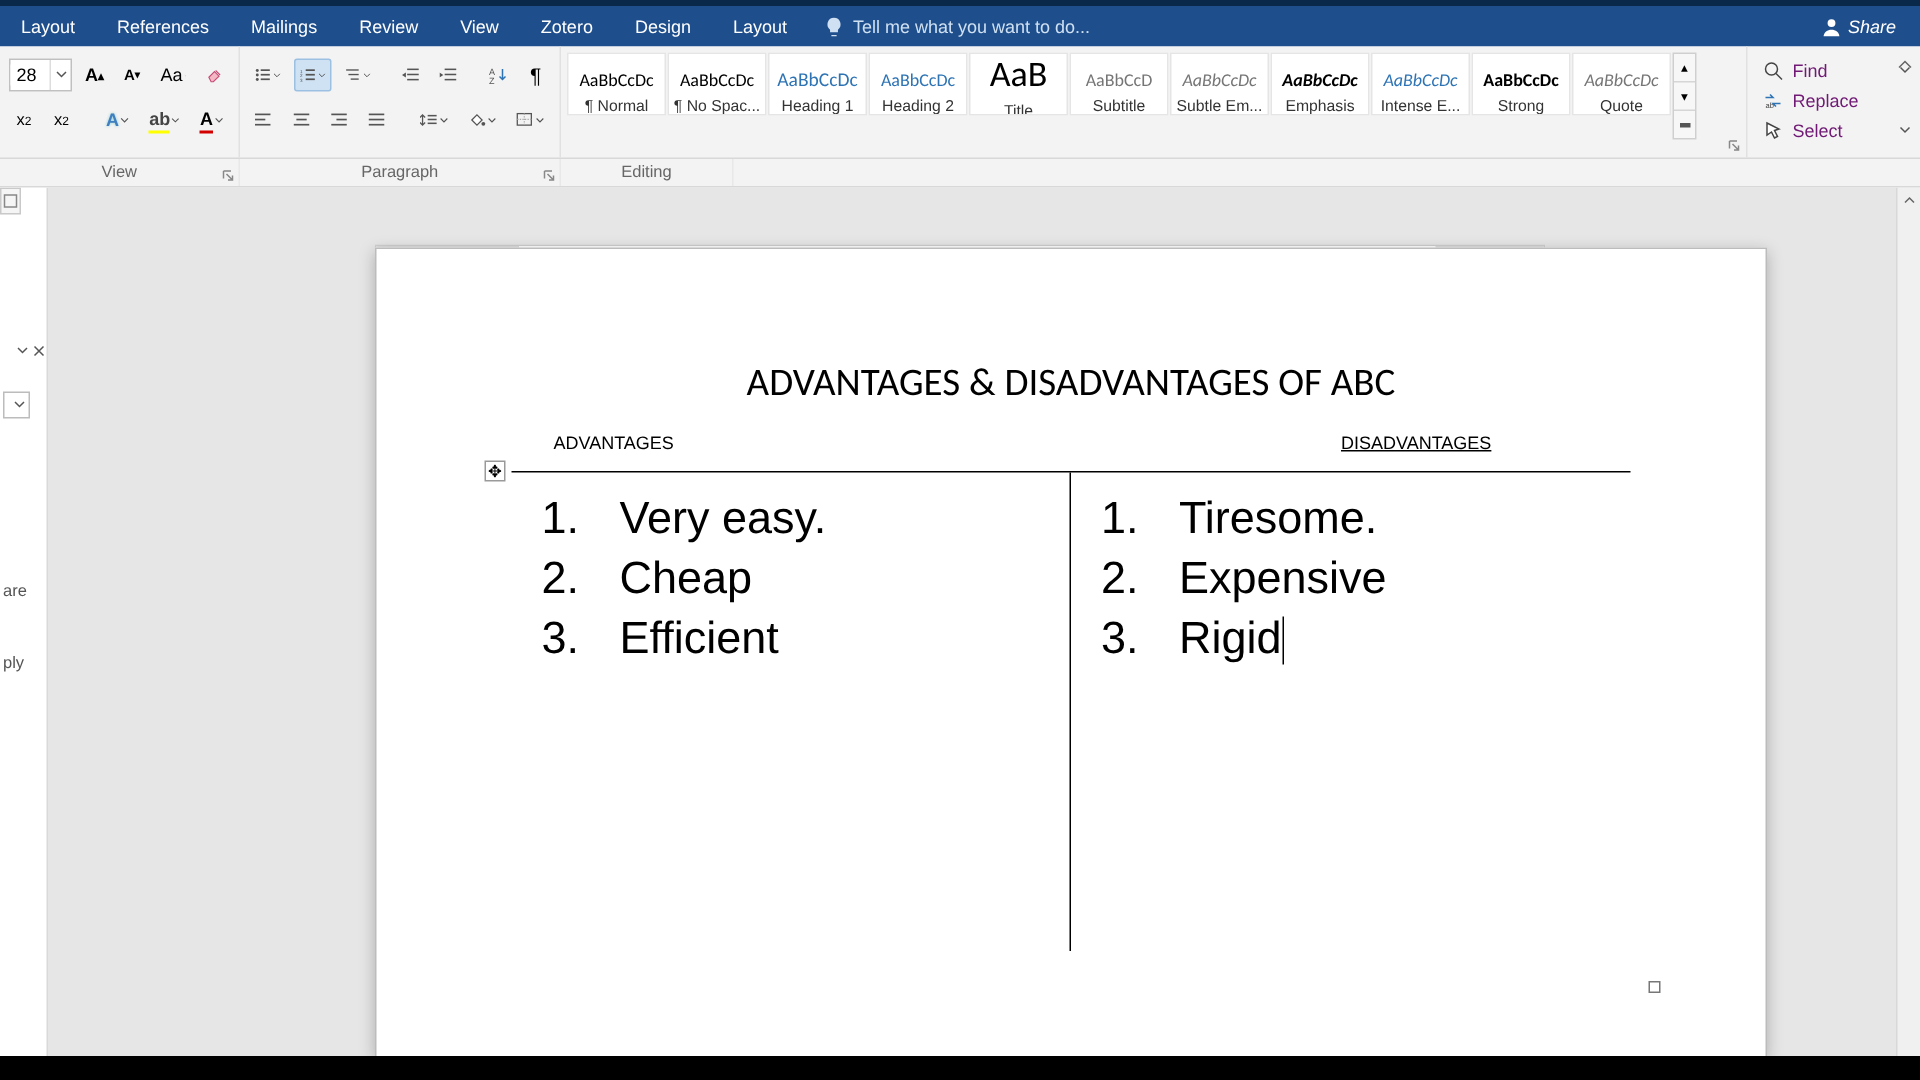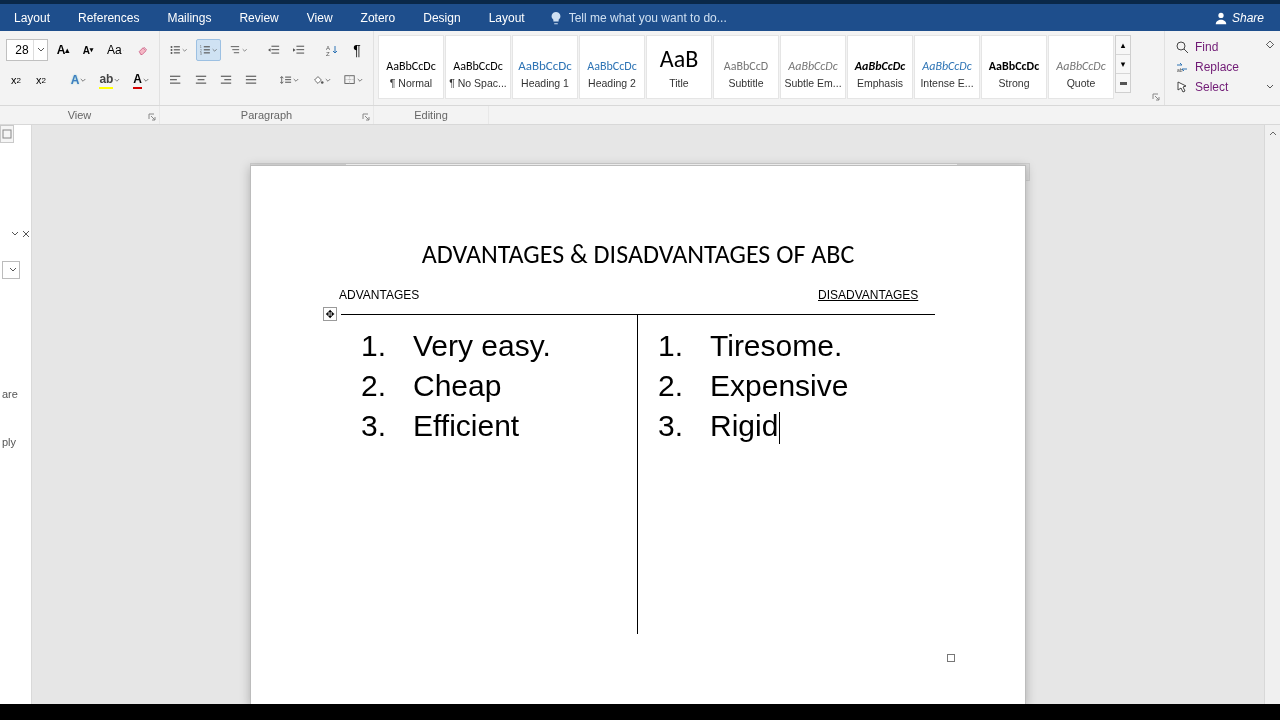--- a/index.html
+++ b/index.html
@@ -31,33 +31,33 @@
   }
   .group-row { display: flex; align-items: center; height: 30px; gap: 5px; }
   .ctrl {
     display: inline-flex; align-items: center; justify-content: center;
     min-width: 20px; height: 22px; padding: 0 3px; font-size: 12px;
     border: 1px solid transparent; border-radius: 2px;
   }
   .fontsize-box {
     display:inline-flex; align-items:center; border:1px solid #c0c0c0; background:#fff; height:22px;
   }
-  .fontsize-box input { width:26px; border:none; outline:none; font-size:12px; text-align:center; padding-left:4px; }
+  .fontsize-box input { width:26px; border:none; outline:none; font-size:12px; text-align:left; padding-left:4px; }
   .fontsize-box .dd-btn { width:14px; height:100%; display:flex; align-items:center; justify-content:center; border-left:1px solid #ddd; }
   .eraser { position:relative; }
   .a-underline { border-bottom:2px solid; padding-bottom:1px; font-weight:600; }
   .launcher {
     position: absolute; right: 2px; bottom: 2px; width:12px; height:12px;
     display:flex; align-items:center; justify-content:center;
   }
 
   
   .styles-gallery { display:flex; flex:1; border-right:1px solid #e1e1e1; position:relative; padding-top:4px; padding-left:4px;}
   .style-item {
-    width: 66px; height: 64px; border: 1px solid #e5e5e5; margin-right: 1px;
+    width: 66px; height: 42px; border: 1px solid #e5e5e5; margin-right: 1px;
     display:flex; flex-direction:column; align-items:center; justify-content:center; background:#fff;
   }
   .style-item .sample { font-family: "Calibri","Segoe UI",sans-serif; height:28px; display:flex; align-items:flex-end; color:#000;}
   .style-item .name { font-size: 10.5px; color:#333; margin-top:4px; white-space:nowrap; overflow:hidden; }
   .gallery-scroll {
     width:16px; height:58px; border:1px solid #cfcfcf; display:flex; flex-direction:column; margin-left:0;
     background:#f7f7f7;
   }
   .gallery-scroll div { flex:1; display:flex; align-items:center; justify-content:center; border-bottom:1px solid #d6d6d6; font-size:9px;}
   .gallery-scroll div:last-child{border-bottom:none;}
@@ -107,32 +107,32 @@
     content:""; position:absolute; left:0; top:0; bottom:0; width:95px; background:#dcdcdc;
   }
   .hruler::after{
     content:""; position:absolute; right:0; top:0; bottom:0; width:72px; background:#dcdcdc;
   }
   .hruler .ticks{position:absolute; left:0; right:0; top:0; bottom:0;}
   .hruler .num{position:absolute; top:2px; font-size:9px;}
   .hruler .indent{position:absolute; top:2px; width:10px; height:6px;}
 
   .page {
-    width: 776px; background: #fff; box-shadow: 0 2px 10px rgba(0,0,0,.25);
+    width: 928px; background: #fff; box-shadow: 0 2px 10px rgba(0,0,0,.25);
     margin-top:0; position:relative; min-height:540px;
     border:1px solid #bcbcbc;
   }
   .doc-title{
     text-align:center; font-size:26px; font-family:"Calibri","Segoe UI",sans-serif; color:#000;
     padding-top:72px;
   }
   .col-heads{
     display:flex; font-size:12px; padding:18px 0 12px 0; font-family:"Calibri","Segoe UI",sans-serif;
   }
-  .col-heads .left{ width:50%; padding-left:88px;}
+  .col-heads .left{ width:50%; padding-left:118px;}
   .col-heads .right{ width:50%; padding-left:180px;text-decoration:underline;}
   .tbl{
     margin: 0 90px 0 90px; border-top:1px solid #000;
     display:flex; min-height:320px; position:relative;
   }
   .tbl .cell{ width:50%; padding:14px 10px 10px 20px; font-size:30px; font-family:"Calibri","Segoe UI",sans-serif;}
   .tbl .cell.left{ border-right:1px solid #000;}
   .tbl .row{ display:flex; margin-bottom:6px;}
   .tbl .num{ width:52px;}
   .tbl-handle{

